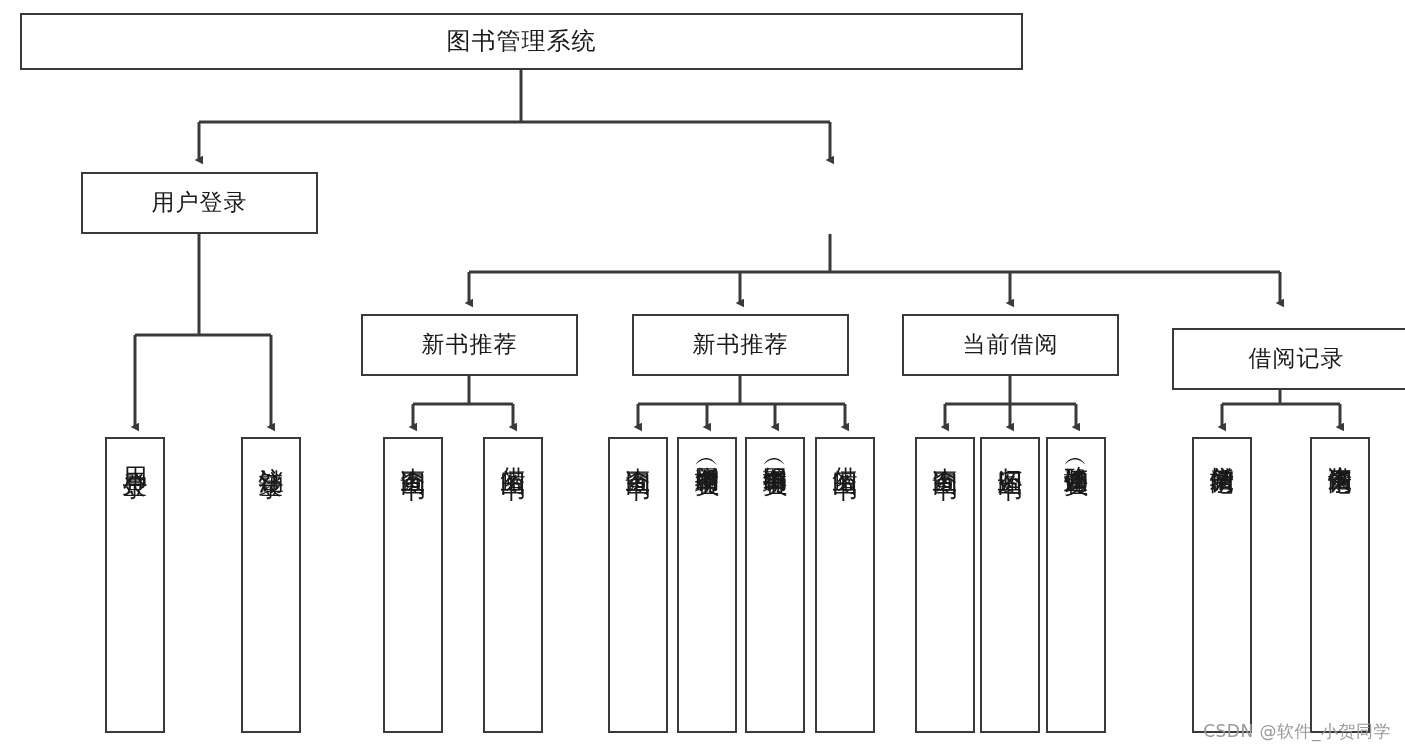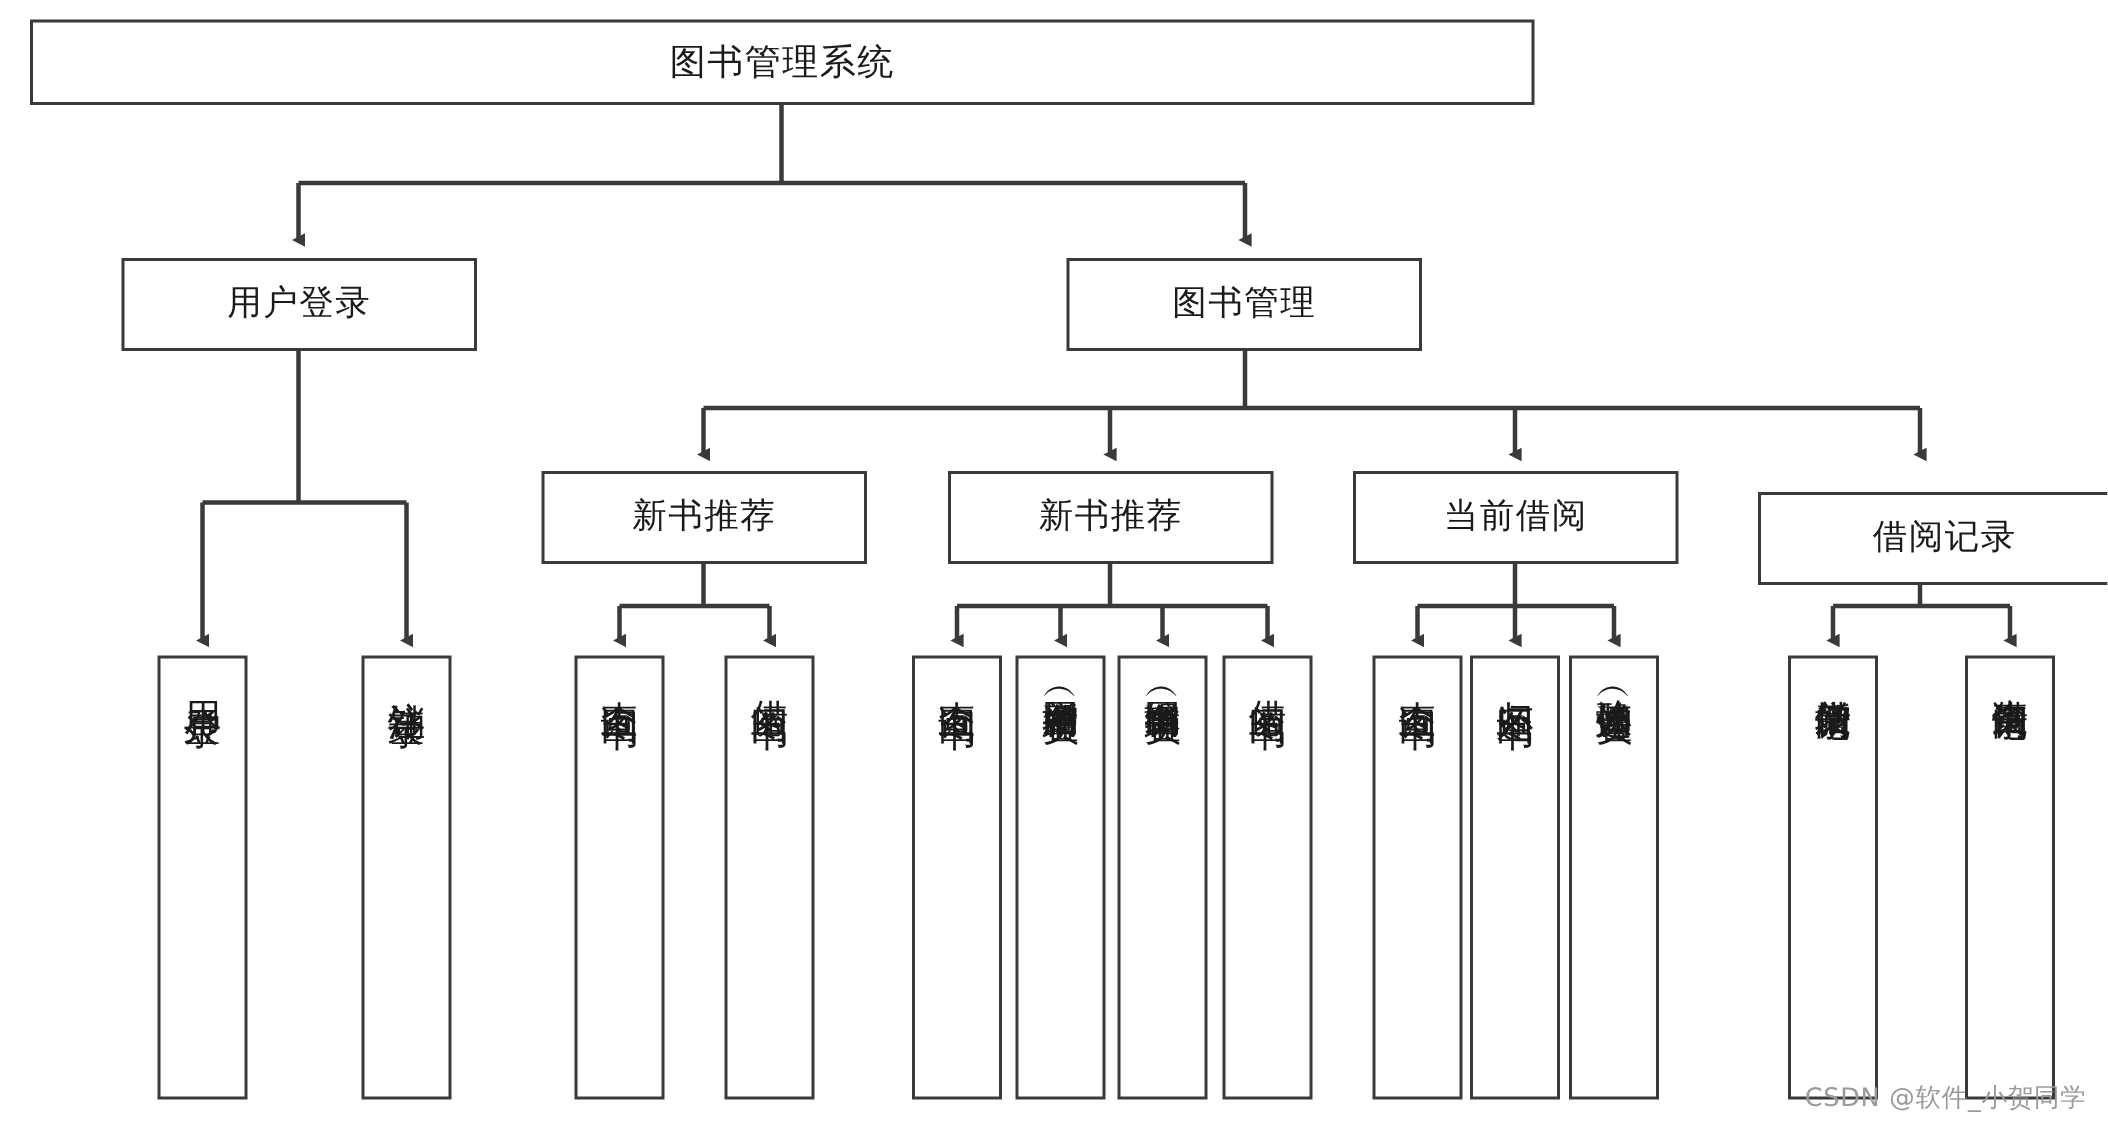--- a/index.html
+++ b/index.html
@@ -137,23 +137,20 @@
     </g>
   </svg>
 
   <div class="node horiz root" style="left:20px; top:13px; width:1003px; height:57px;">
     <span class="node-label">图书管理系统</span>
   </div>
 
   <div class="node horiz" style="left:81px; top:172px; width:237px; height:62px;">
     <span class="node-label">用户登录</span>
   </div>
-  <div class="node horiz" style="left:711px; top:172px; width:237px; height:62px;">
-    <span class="node-label">图书管理</span>
-  </div>
 
   <div class="node horiz" style="left:361px; top:314px; width:217px; height:62px;">
     <span class="node-label">新书推荐</span>
   </div>
   <div class="node horiz" style="left:632px; top:314px; width:217px; height:62px;">
     <span class="node-label">新书推荐</span>
   </div>
   <div class="node horiz" style="left:902px; top:314px; width:217px; height:62px;">
     <span class="node-label">当前借阅</span>
   </div>

